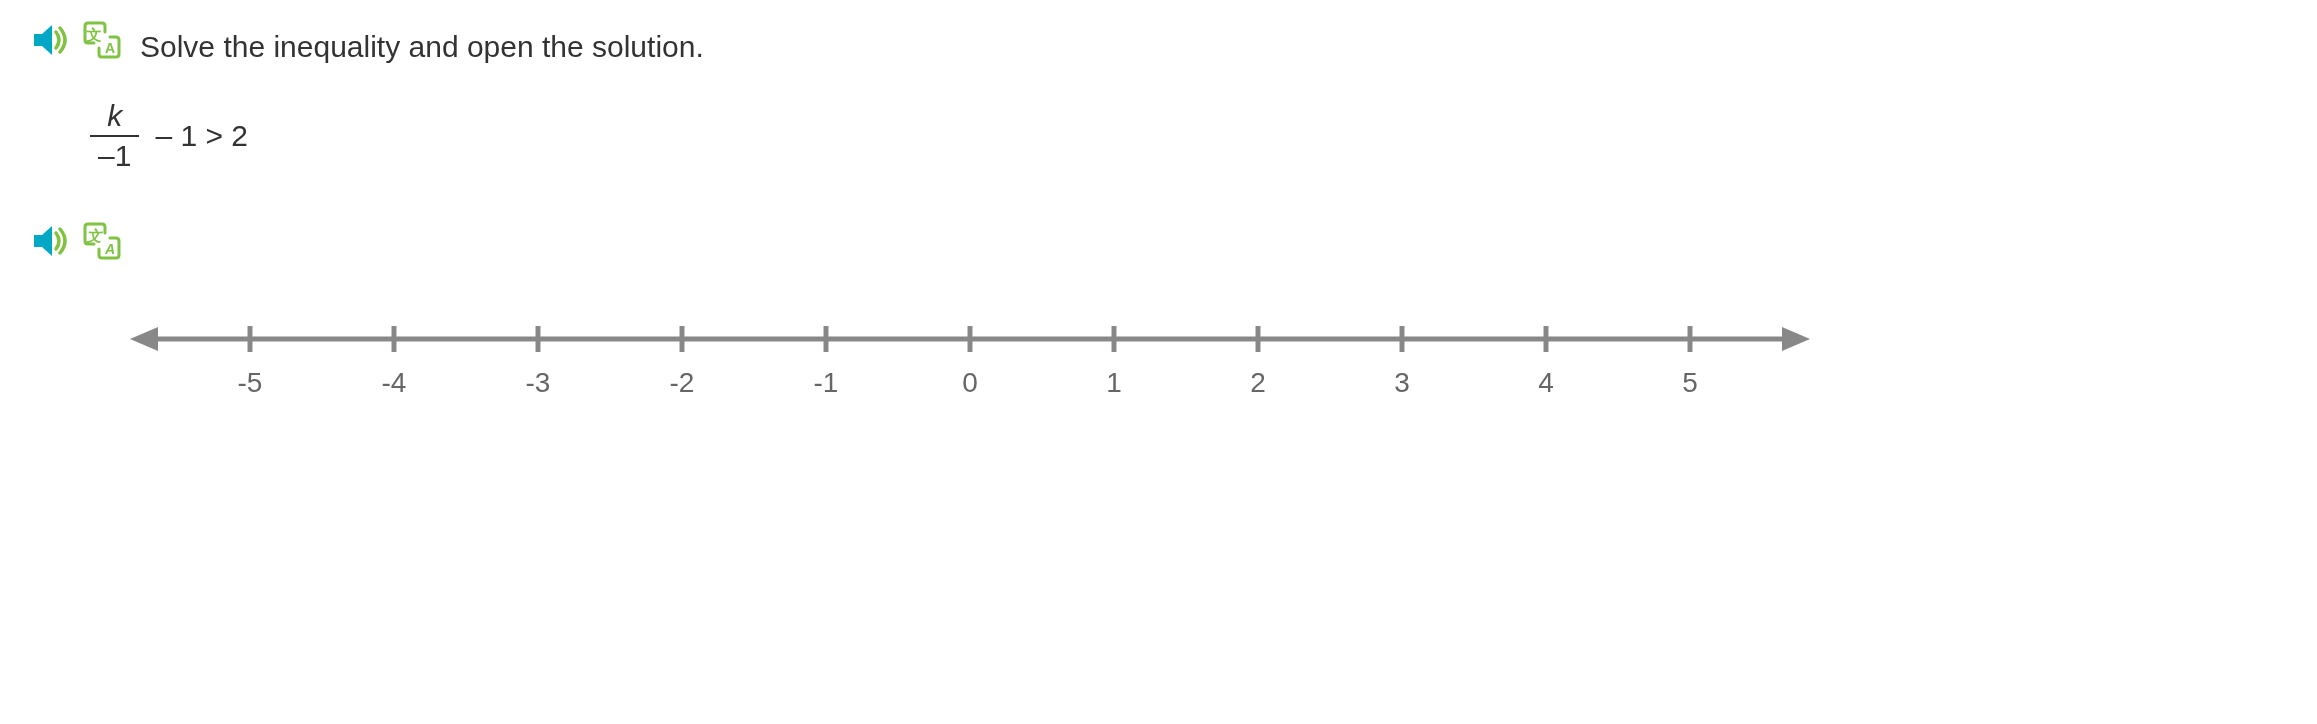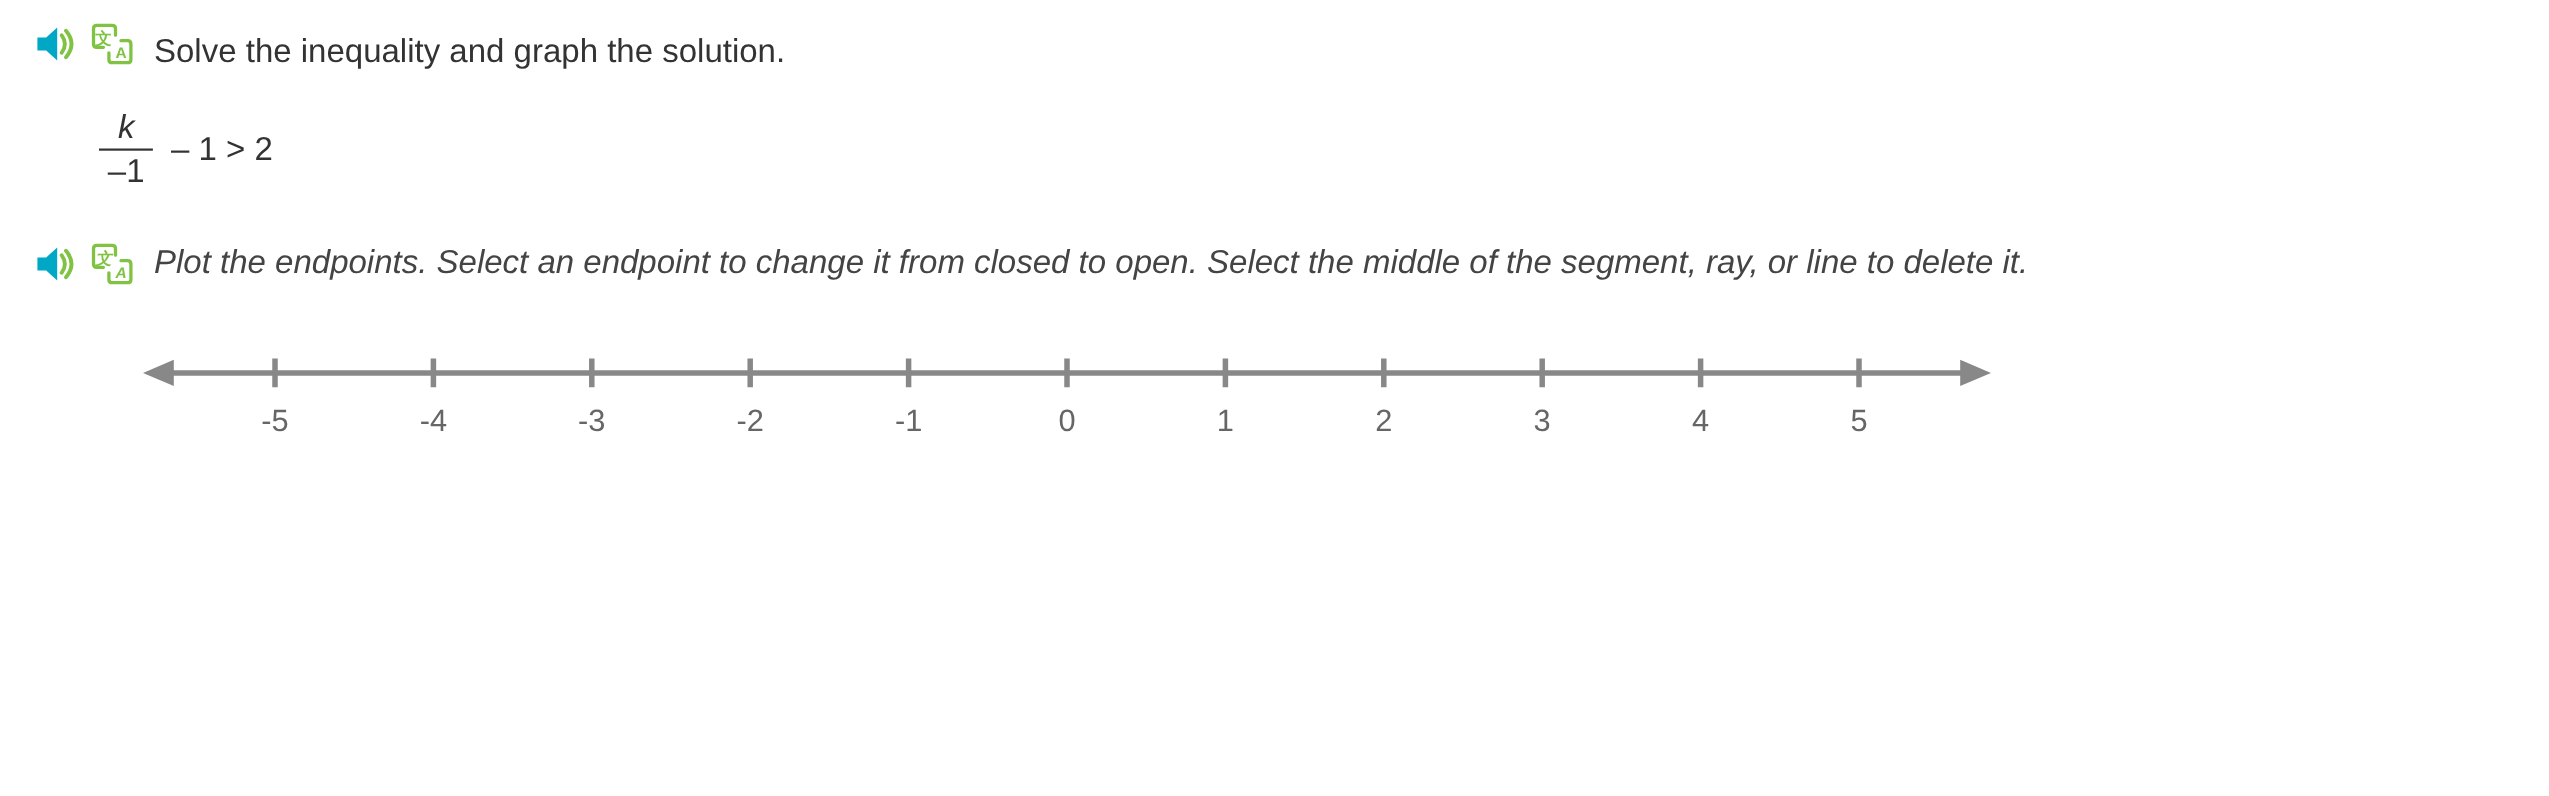--- a/index.html
+++ b/index.html
@@ -122,21 +122,21 @@
     </span>
     <span class="translate-icon">
       <svg viewBox="0 0 40 40">
         <path d="M6 3 L20 3 M20 3 Q23 3 23 6 L23 12 M6 3 Q3 3 3 6 L3 20 Q3 23 6 23 L12 23" stroke="#80c342" stroke-width="3" fill="none" stroke-linecap="round"></path>
         <path d="M34 37 L20 37 M20 37 Q17 37 17 34 L17 28 M34 37 Q37 37 37 34 L37 20 Q37 17 34 17 L28 17" stroke="#80c342" stroke-width="3" fill="none" stroke-linecap="round"></path>
         <text x="12" y="20" font-size="15" fill="#80c342" font-family="sans-serif" text-anchor="middle" font-weight="bold">文</text>
         <text x="28" y="33" font-size="14" fill="#80c342" font-family="sans-serif" text-anchor="middle" font-weight="bold">A</text>
       </svg>
     </span>
   </div>
-  <div class="prompt-text">Solve the inequality and graph the solution.</div>
+  <div class="prompt-text">Solve the inequality and open the solution.</div>
 </div>
 
 <div class="inequality">
   <span class="fraction">
     <span class="num">k</span>
     <span class="den">–1</span>
   </span>
   <span class="ineq-rest">– 1 &gt; 2</span>
 </div>
 
@@ -151,21 +151,21 @@
         </svg>
       </span>
       <span class="translate-icon">
         <svg viewBox="0 0 40 40">
           <path d="M6 3 L20 3 M20 3 Q23 3 23 6 L23 12 M6 3 Q3 3 3 6 L3 20 Q3 23 6 23 L12 23" stroke="#80c342" stroke-width="3" fill="none" stroke-linecap="round"></path>
           <path d="M34 37 L20 37 M20 37 Q17 37 17 34 L17 28 M34 37 Q37 37 37 34 L37 20 Q37 17 34 17 L28 17" stroke="#80c342" stroke-width="3" fill="none" stroke-linecap="round"></path>
           <text x="12" y="20" font-size="15" fill="#80c342" font-family="sans-serif" text-anchor="middle" font-weight="bold">文</text>
           <text x="28" y="33" font-size="14" fill="#80c342" font-family="sans-serif" text-anchor="middle" font-weight="bold">A</text>
         </svg>
       </span>
-    </span><span>Plot the endpoints. Select an endpoint to change it from closed to open. Select the middle of the segment, ray, or line to delete it.</span>
+    </span>
   </div>
 </div>
 
 <div class="numberline-container">
   <svg class="numberline-svg" viewBox="0 0 1700 110">
     <line class="axis-line" x1="30" y1="35" x2="1670" y2="35"></line>
     <polygon class="arrow" points="10,35 38,23 38,47"></polygon>
     <polygon class="arrow" points="1690,35 1662,23 1662,47"></polygon>
     <line class="tick" x1="130" y1="22" x2="130" y2="48"></line>
     <text class="tick-label" x="130" y="88">-5</text>

